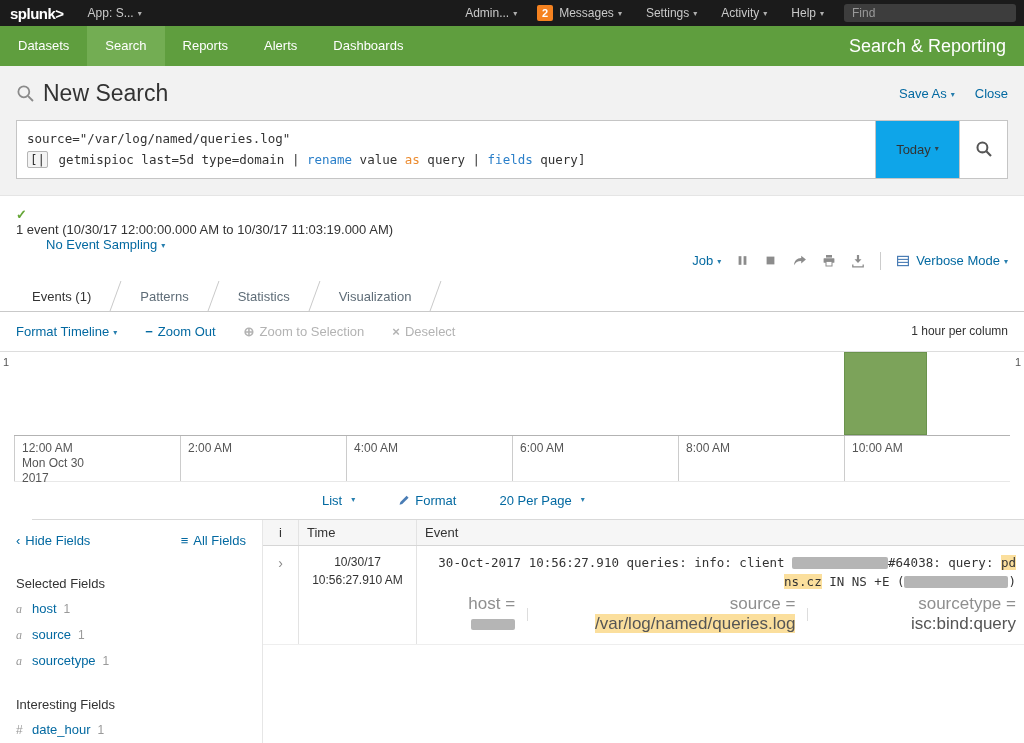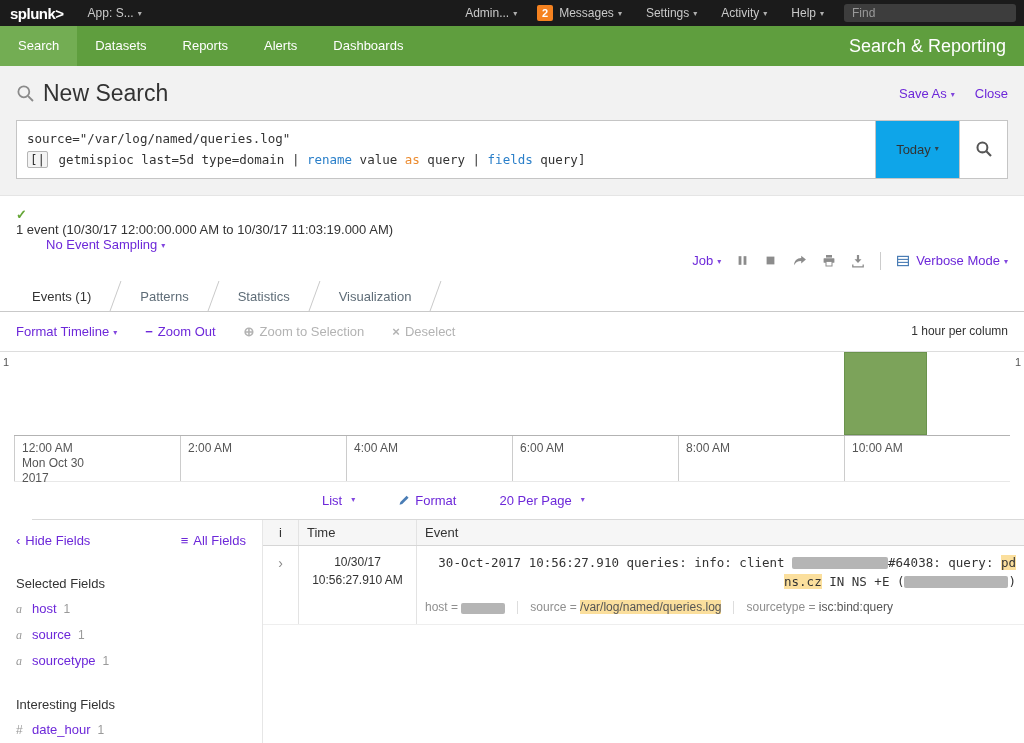--- a/index.html
+++ b/index.html
@@ -24,21 +24,21 @@
   .appbar { height: 40px; background: #5f9e3e; display: flex; align-items: stretch; color: #fff; }
   .apptab { line-height: 40px; padding: 0 18px; font-size: 13px; cursor: pointer; }
   .apptab.active { background: #73ad53; }
   .appbar-title { margin-left: auto; line-height: 40px; padding-right: 18px; font-size: 18px; font-weight: 400; }
 
   
   .search-header { background: #f2f2f2; padding: 14px 16px 16px; border-bottom: 1px solid #e5e5e5; }
   .sh-top { display: flex; align-items: center; }
   .sh-title { font-size: 23px; font-weight: 400; color: #333; margin-left: 8px; }
   .sh-links { margin-left: auto; display: flex; gap: 20px; align-items: center; }
-  .link { color: #6d28d9; cursor: pointer; }
+  .link { color: #0369a1; cursor: pointer; }
 
   .searchrow { display: flex; margin-top: 13px; align-items: stretch; }
   .querybox { flex: 1; background: #fff; border: 1px solid #c5c5c5; padding: 7px 10px; font-family: "DejaVu Sans Mono", monospace; font-size: 12.5px; line-height: 1.7; color: #333; cursor: text; }
   .qcmd { color: #2a7fc9; }
   .qkw  { color: #ec8b2f; }
   .qbracket { border: 1px solid #b5b5b5; background: #f4f4f4; border-radius: 2px; padding: 0 2px; margin-right: 3px; }
   .btn-time { width: 84px; background: #0ea5e9; border: 1px solid #c5c5c5; border-left: none; font-size: 13px; color: #333; display: flex; align-items: center; justify-content: center; cursor: pointer; }
   .btn-search { width: 48px; background: #fff; border: 1px solid #c5c5c5; border-left: none; display: flex; align-items: center; justify-content: center; cursor: pointer; }
 
   
@@ -97,21 +97,21 @@
   .col-event { flex: 1; padding: 0 8px; display: flex; align-items: center; text-align: right; }
   .erow { display: flex; align-items: stretch; border-bottom: 1px solid #eee; }
   .erow .col-i { align-items: flex-start; padding-top: 9px; color: #999; cursor: pointer; }
   .expander::before { content: "›"; font-size: 14px; color: #8a8a8a; }
   .erow .col-time { display: block; padding: 7px 8px; font-size: 12px; line-height: 1.55; color: #333; }
   .erow .col-event { display: block; padding: 7px 8px 10px; }
   .raw { font-family: "DejaVu Sans Mono", monospace; font-size: 12.5px; line-height: 1.55; color: #333; }
   .hl { background: #fbdf9d; }
   .redact { display: inline-block; background: #b5b5b5; border-radius: 2px; height: 12px; vertical-align: middle; }
   .redact.r1 { width: 96px; } .redact.r2 { width: 104px; } .redact.r3 { width: 44px; height: 11px; }
-  .efields { margin-top: 9px; font-size: 12px; color: #8f8f8f; display: flex; align-items: center; flex-wrap: nowrap; }
+  .efields { margin-top: 3px; font-size: 17px; color: #8f8f8f; display: flex; align-items: center; flex-wrap: nowrap; }
   .fval { color: #555; }
   .fsep { width: 1px; height: 13px; background: #ddd; margin: 0 12px; }
   svg { display: block; }
 </style>
 </head>
 <body>
 
 <header class="topbar">
   <div class="logo">splunk&gt;</div>
   <div class="topitem caret">App: S...</div>
@@ -119,22 +119,22 @@
   <div class="topitem caret">Admin...</div>
   <div class="badge">2</div>
   <div class="topitem caret">Messages</div>
   <div class="topitem caret">Settings</div>
   <div class="topitem caret">Activity</div>
   <div class="topitem caret">Help</div>
   <input class="find" placeholder="Find" style="">
 </header>
 
 <nav class="appbar">
+  <div class="apptab">Datasets</div>
   <div class="apptab active">Search</div>
-  <div class="apptab">Datasets</div>
   <div class="apptab">Reports</div>
   <div class="apptab">Alerts</div>
   <div class="apptab">Dashboards</div>
   <div class="appbar-title">Search &amp; Reporting</div>
 </nav>
 
 <section class="search-header">
   <div class="sh-top">
     <span>
       <svg width="19" height="19" viewBox="0 0 16 16">

